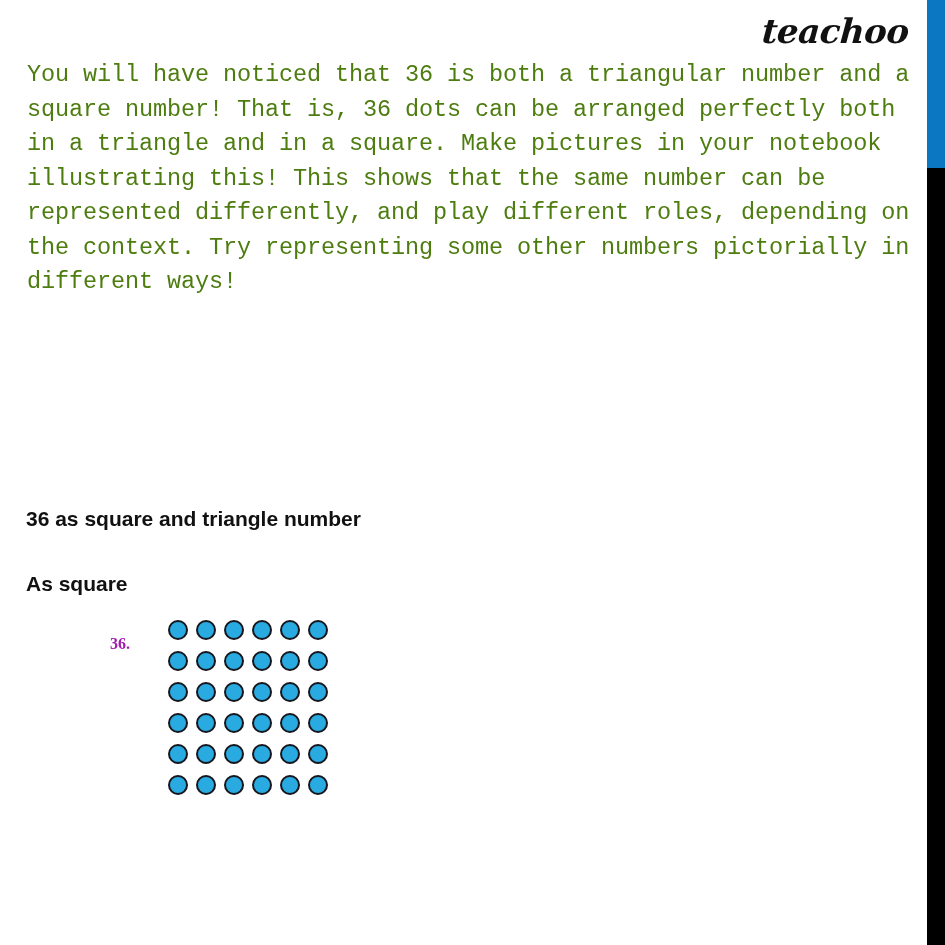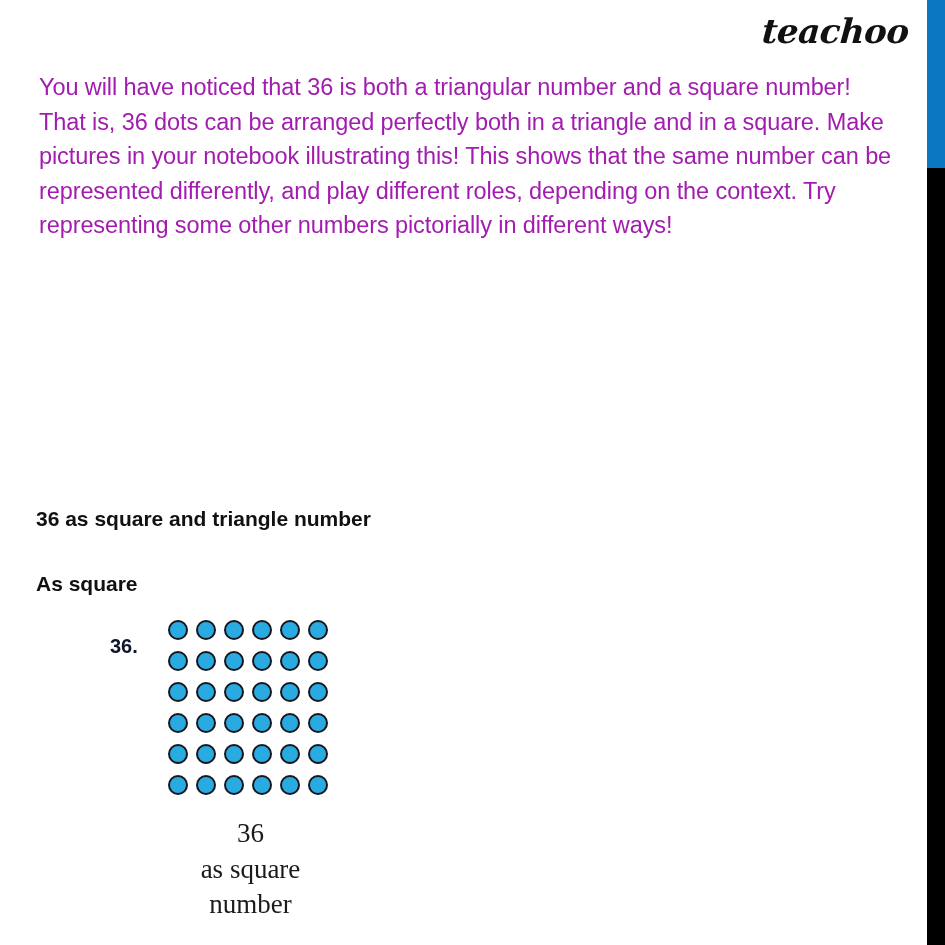--- a/index.html
+++ b/index.html
@@ -64,31 +64,32 @@
   .question-title {
     font-size: 21px;
     font-weight: bold;
     color: #1778bd;
     line-height: 1.1;
     margin: 0 0 16px 0;
   }
 
   .question-body {
     font-size: 23.5px;
-    color: #a21caf;
+    color: #4d7c0f;
     line-height: 1.47;
-    margin: 12px;
+    margin: 0;
     font-weight: 400;
     letter-spacing: -0.1px;
+    font-family: Liberation Mono, monospace;
   }
 
   
   .sub-heading {
     position: absolute;
-    left: 36px;
+    left: 26px;
     font-size: 21px;
     font-weight: bold;
     color: #111111;
     line-height: 1;
     white-space: nowrap;
   }
   .sub-heading.h1 { top: 508px; }
   .sub-heading.h2 { top: 573px; }
 
   
@@ -97,27 +98,28 @@
     left: 110px;
     top: 618px;
   }
 
   .figure-row {
     display: flex;
     align-items: flex-start;
   }
 
   .figure-label {
-    font-size: 20px;
-    font-weight: bold;
-    color: #0f172a;
+    font-size: 16px;
+    font-weight: bold;
+    color: #a21caf;
     line-height: 1;
     padding-top: 18px;
     width: 58px;
     white-space: nowrap;
+    font-family: Liberation Serif, serif;
   }
 
   .dot-grid {
     display: flex;
     flex-direction: column;
     gap: 11px;
     padding-top: 2px;
   }
   .dot-row {
     display: flex;
@@ -211,19 +213,14 @@
             <div class="dot" style="background: rgb(41, 171, 226); border-color: rgb(22, 22, 28);"></div>
             <div class="dot" style="background: rgb(41, 171, 226); border-color: rgb(22, 22, 28);"></div>
             <div class="dot" style="background: rgb(41, 171, 226); border-color: rgb(22, 22, 28);"></div>
             <div class="dot" style="background: rgb(41, 171, 226); border-color: rgb(22, 22, 28);"></div>
             <div class="dot" style="background: rgb(41, 171, 226); border-color: rgb(22, 22, 28);"></div>
           </div>
         </div>
     </div>
   </div>
 
-  <div class="figure-caption">
-    <div>36</div>
-    <div>as square</div>
-    <div>number</div>
-  </div>
 
 </div>
 
 </body></html>

